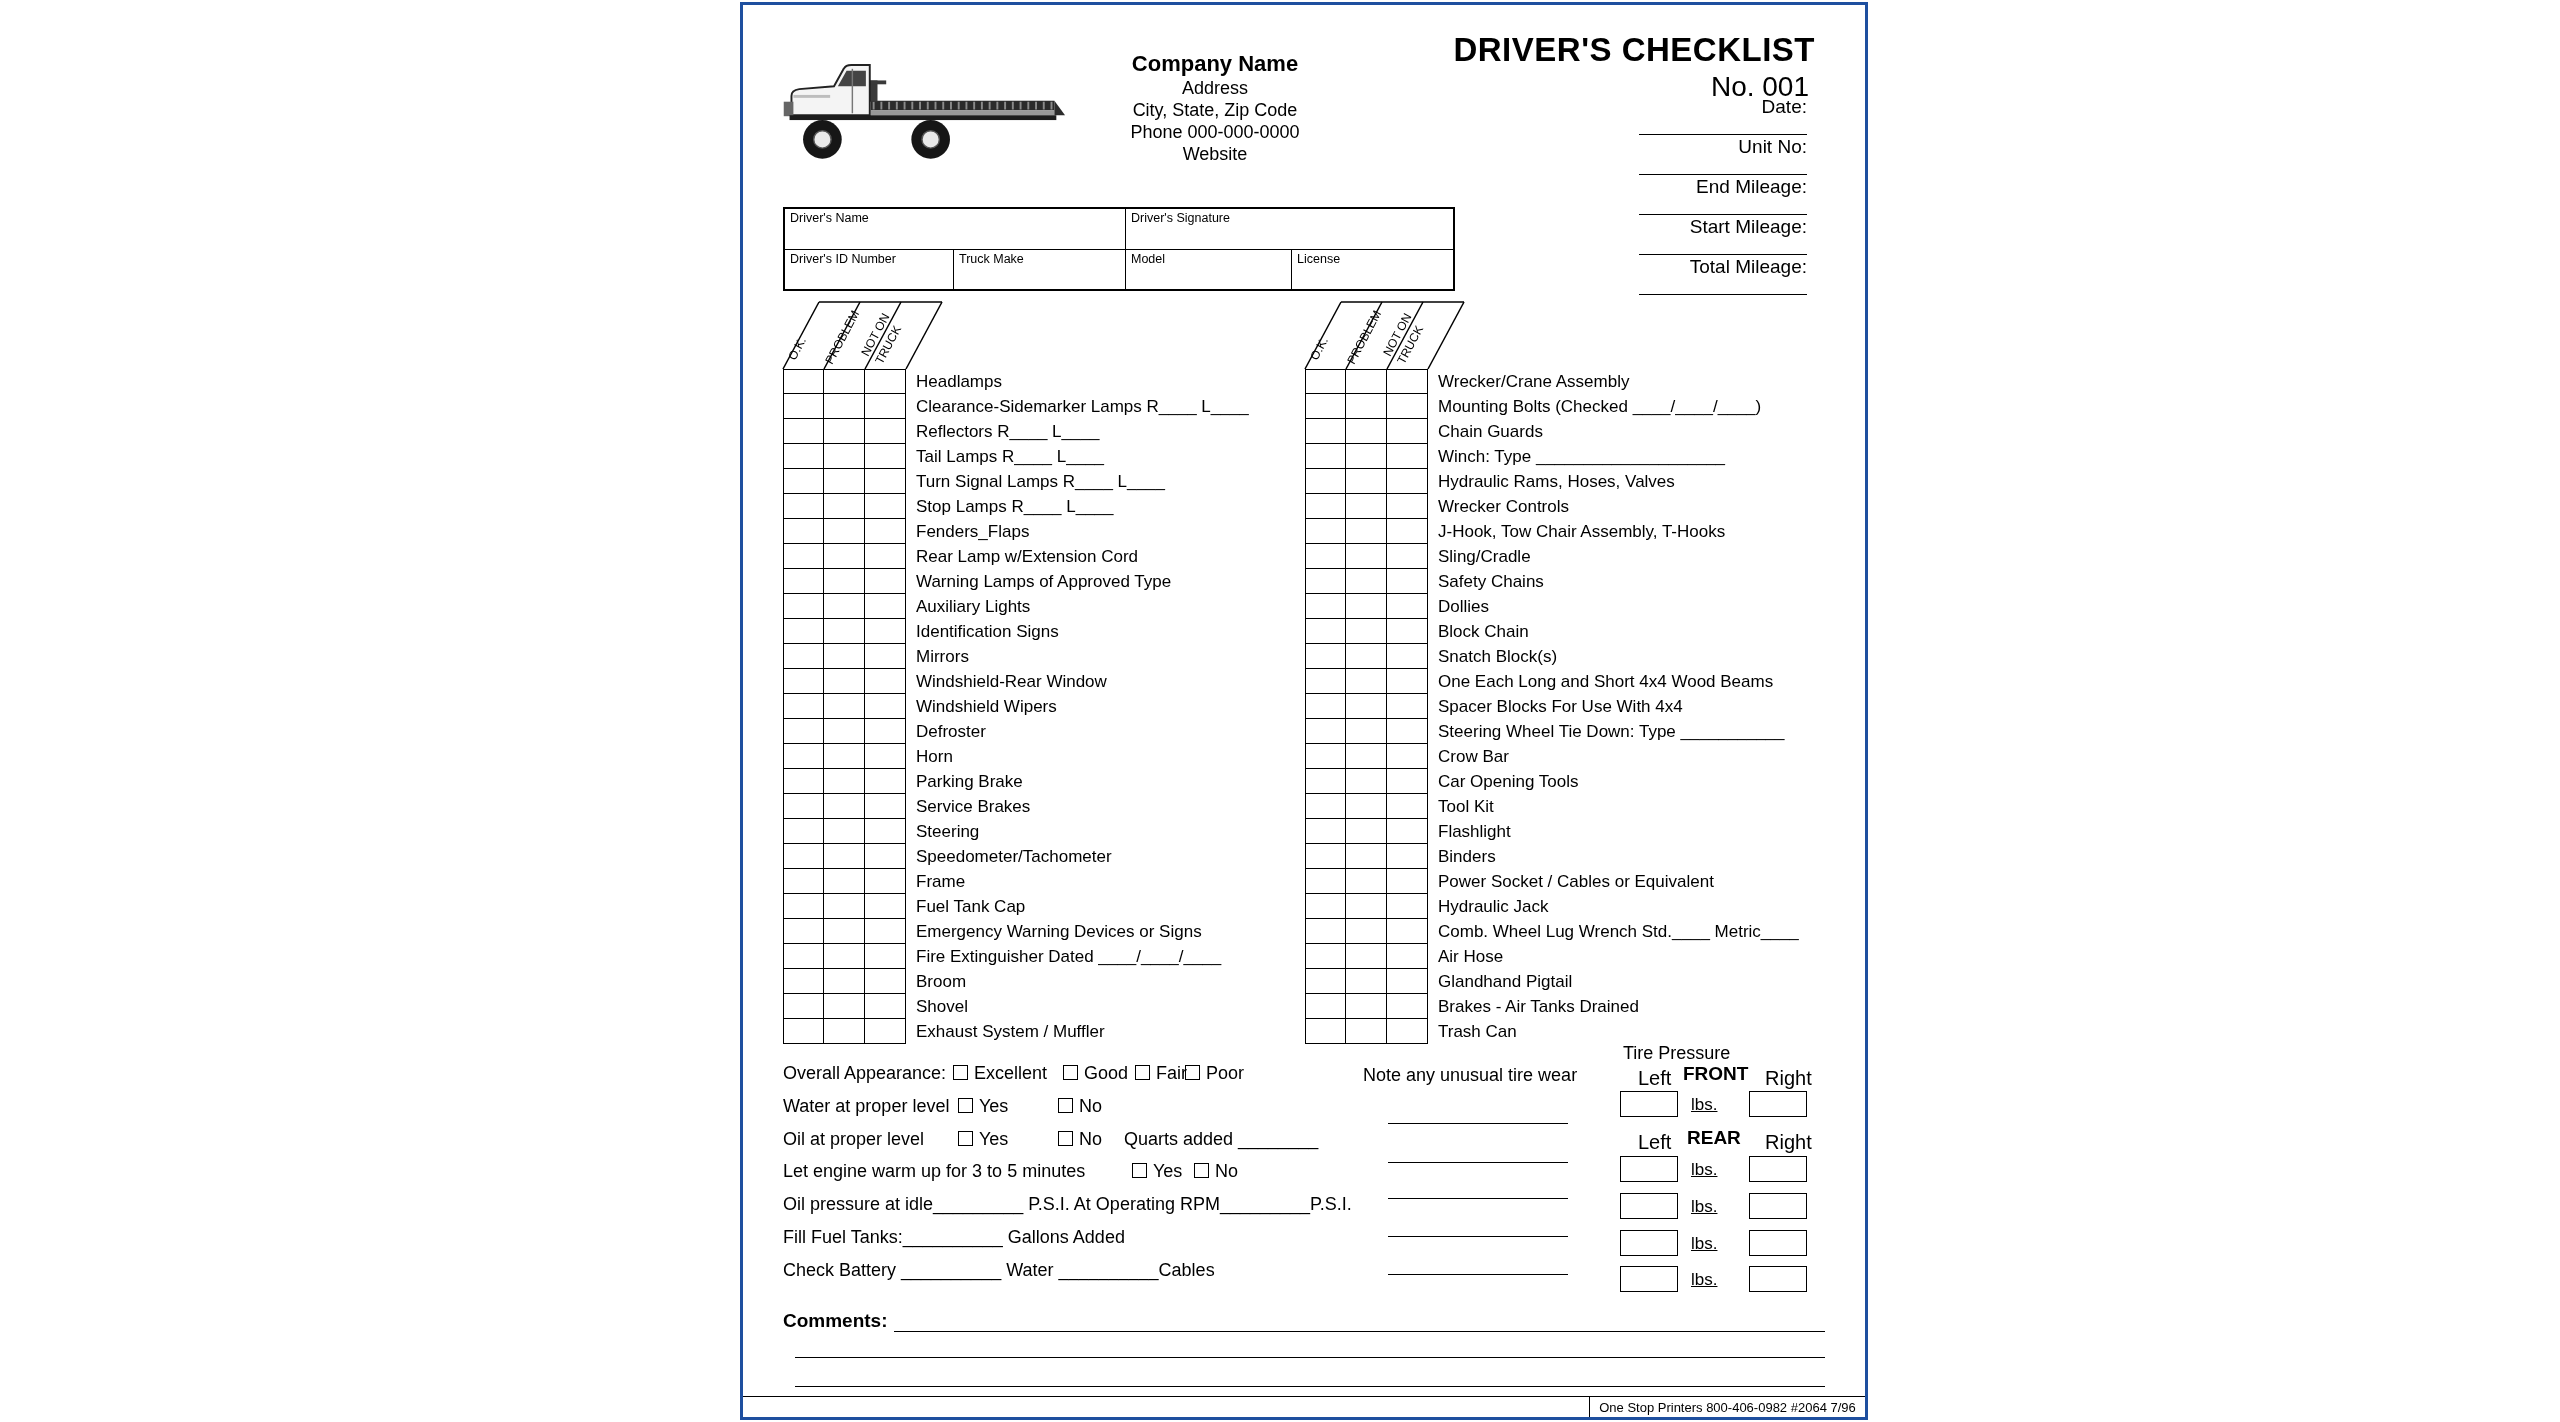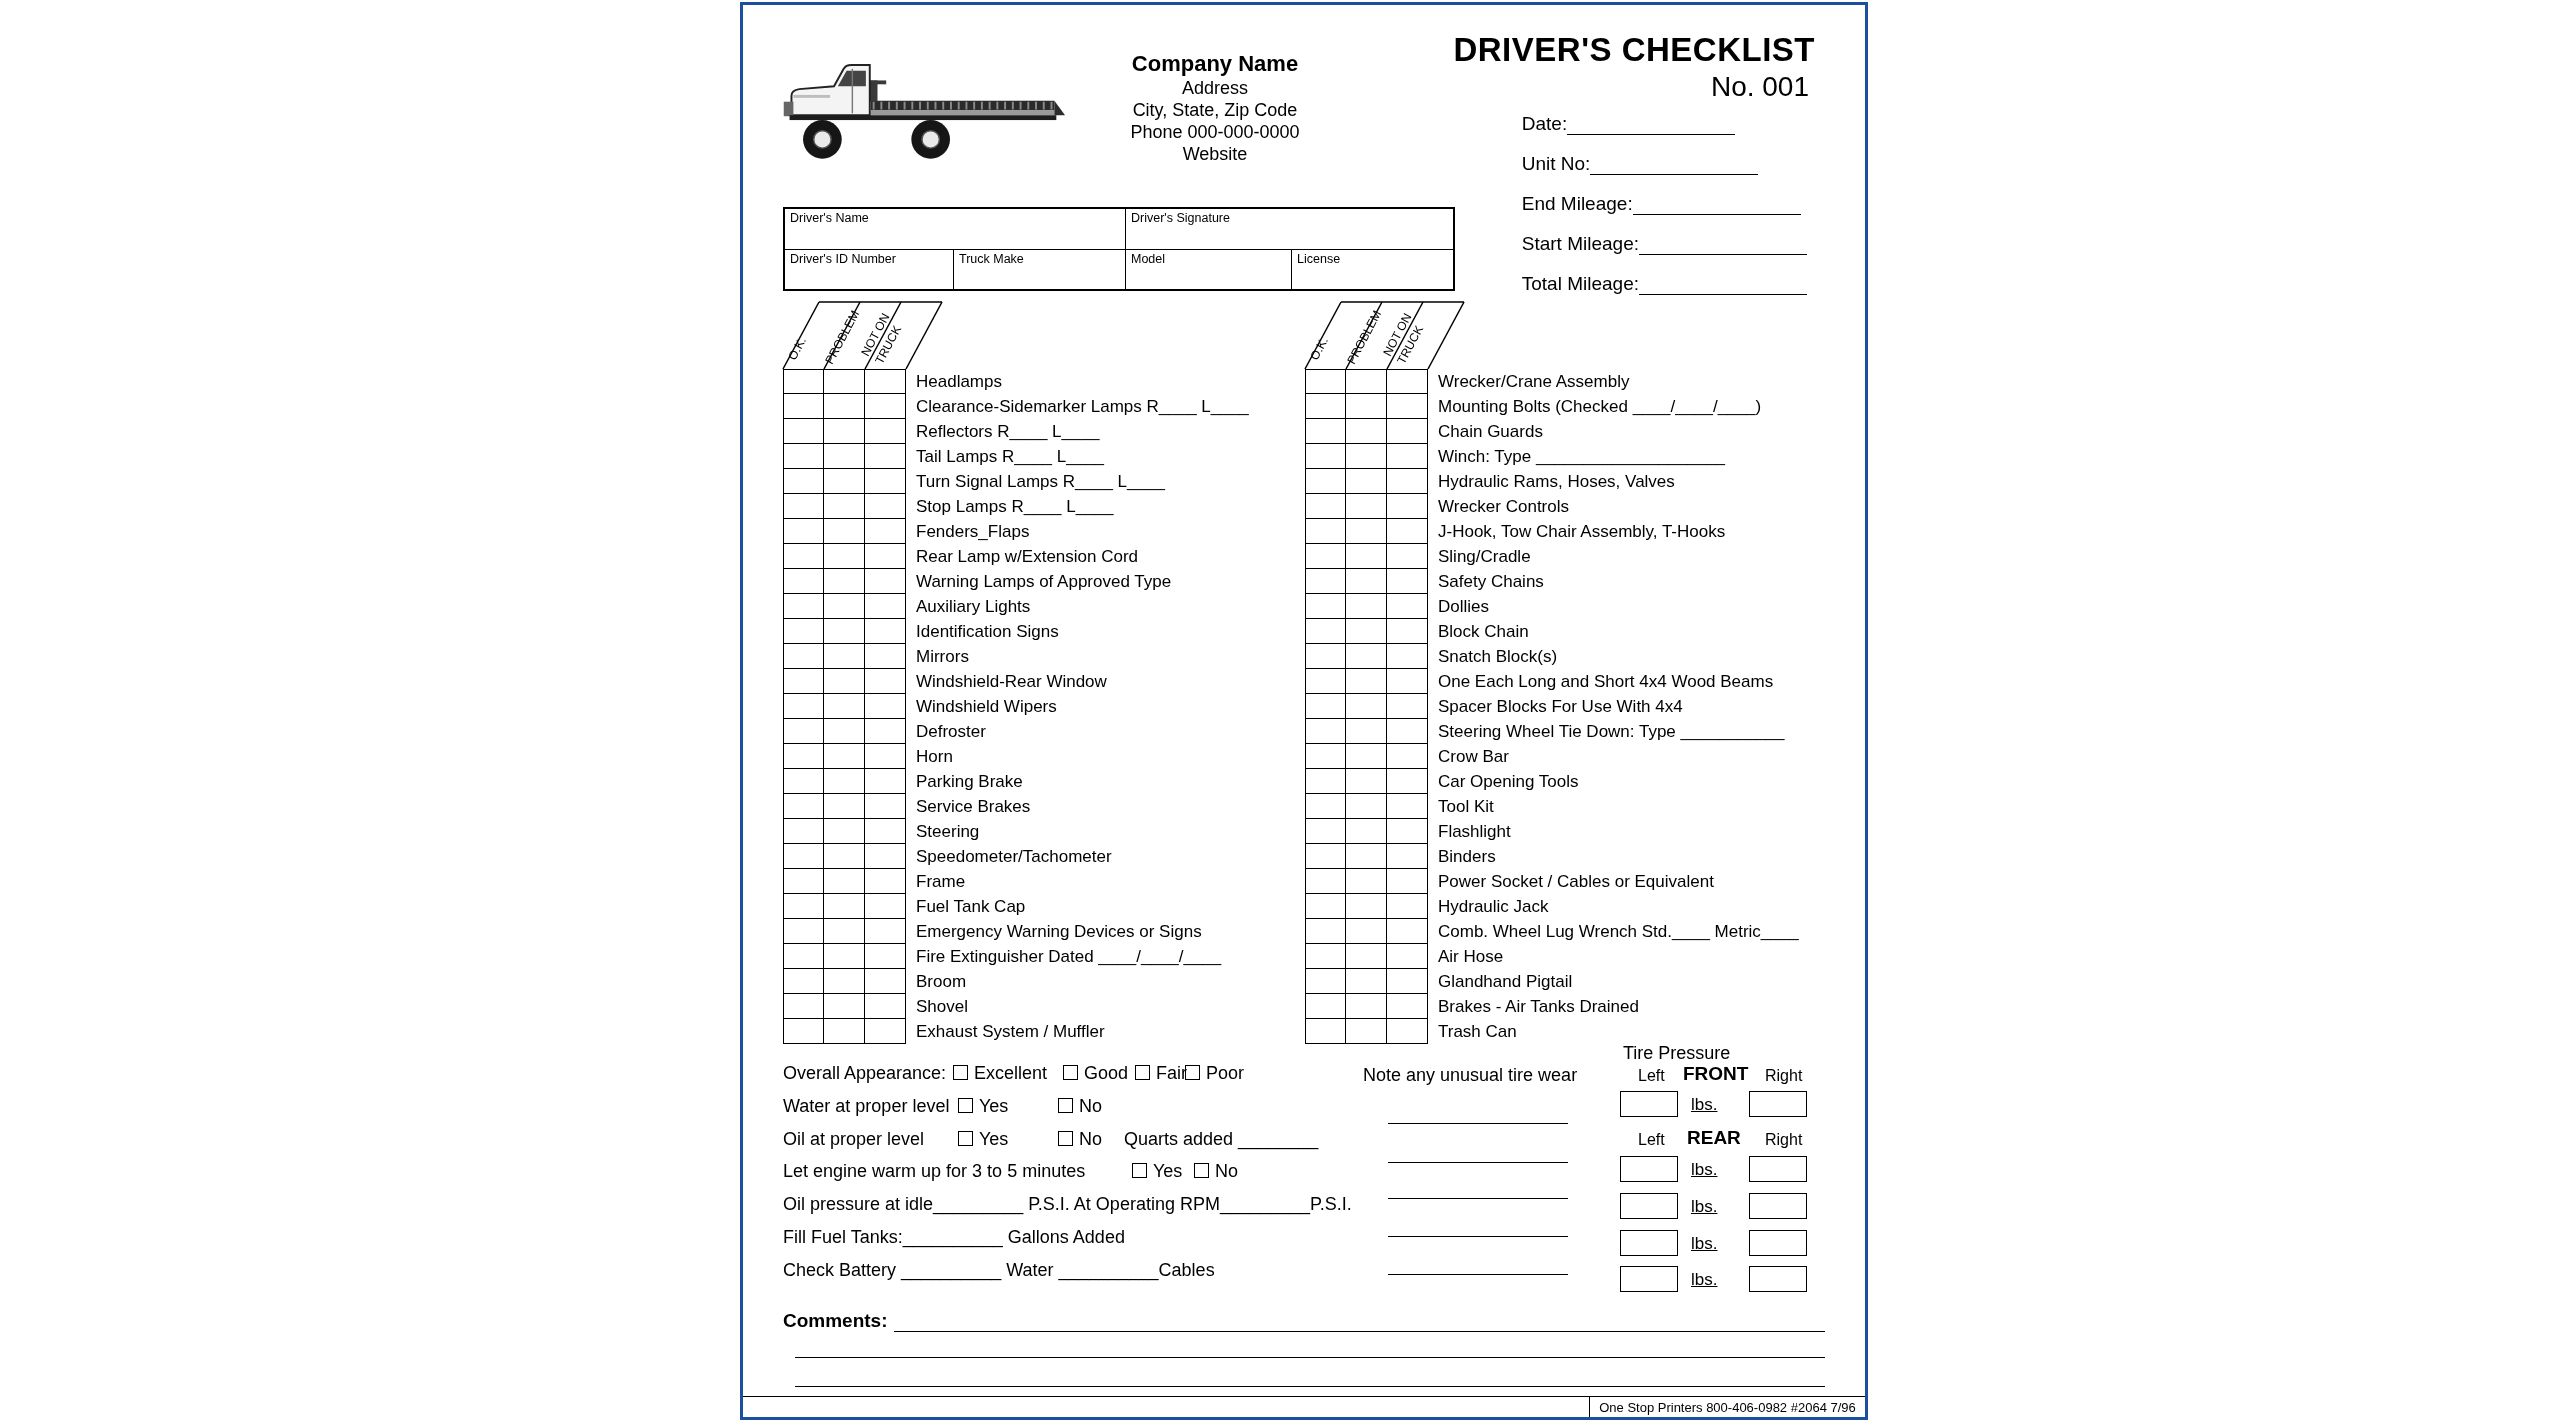--- a/index.html
+++ b/index.html
@@ -15,21 +15,21 @@
 
   
   .truck { position:absolute; left:33px; top:40px; }
   .company { position:absolute; left:300px; top:46px; width:344px; text-align:center; }
   .company .cname { font-weight:bold; font-size:22px; line-height:26px; }
   .company .cline { font-size:18px; line-height:22px; }
   .doc-title { position:absolute; right:50px; top:26px; font-size:33px; font-weight:bold; letter-spacing:.5px; }
   .doc-num { position:absolute; right:56px; top:66px; font-size:28px; }
 
   .fields { position:absolute; right:58px; top:90px; }
-  .frow { display:flex; justify-content:flex-start; align-items:flex-end; height:40px; font-size:19px; }
+  .frow { display:flex; justify-content:space-between; align-items:flex-end; height:40px; font-size:19px;flex-direction:column; }
   .flabel { line-height:23px; }
   .uline { display:inline-block; width:168px; height:22px; border-bottom:1.5px solid #000; }
 
   
   .dtable { position:absolute; left:40px; top:202px; width:672px; border:2px solid #000; box-sizing:border-box; }
   .drow { display:flex; height:40px; box-sizing:border-box; }
   .drow + .drow { border-top:1.5px solid #000; }
   .dcell { border-right:1.5px solid #000; box-sizing:border-box; font-size:12.5px; padding:2px 5px; }
   .dcell:last-child { border-right:none; flex:1; }
 
@@ -47,21 +47,21 @@
 
   
   .brow { position:absolute; left:40px; height:24px; font-size:18px; white-space:nowrap; }
   .grp { position:absolute; top:0; white-space:nowrap; }
   .cb { display:inline-block; width:13px; height:13px; border:1.5px solid #000; vertical-align:-1px; margin-right:6px; }
 
   
   .note-label { position:absolute; left:620px; top:1060px; font-size:18px; }
   .nline { position:absolute; left:645px; width:180px; height:0; border-top:1.2px solid #000; }
   .tp-title { position:absolute; left:880px; top:1038px; width:190px; text-align:left; font-size:18px; }
-  .axis-lbl { position:absolute; font-size:16px; }
+  .axis-lbl { position:absolute; font-size:20px; }
   .axis-big { position:absolute; font-size:19px; font-weight:bold; }
   .tbox { position:absolute; width:58px; height:26px; border:1.5px solid #000; box-sizing:border-box; background:#fff; }
   .lbs { position:absolute; font-size:17px;text-decoration:underline; }
 
   
   .comments { position:absolute; left:40px; top:1304px; width:1042px; display:flex; align-items:flex-end; font-size:19px; font-weight:bold; }
   .comm-line { flex:1; height:22px; border-bottom:1.7px solid #000; margin-left:6px; }
   .xline { position:absolute; left:52px; width:1030px; height:0; border-top:1.7px solid #000; }
   .footer { position:absolute; left:0; right:0; bottom:0; height:20px; border-top:1.5px solid #000; }
   .fbox { position:absolute; left:846px; right:0; top:0; bottom:0; border-left:1.5px solid #000; display:flex; align-items:center; justify-content:center; font-size:13px; white-space:nowrap; }

